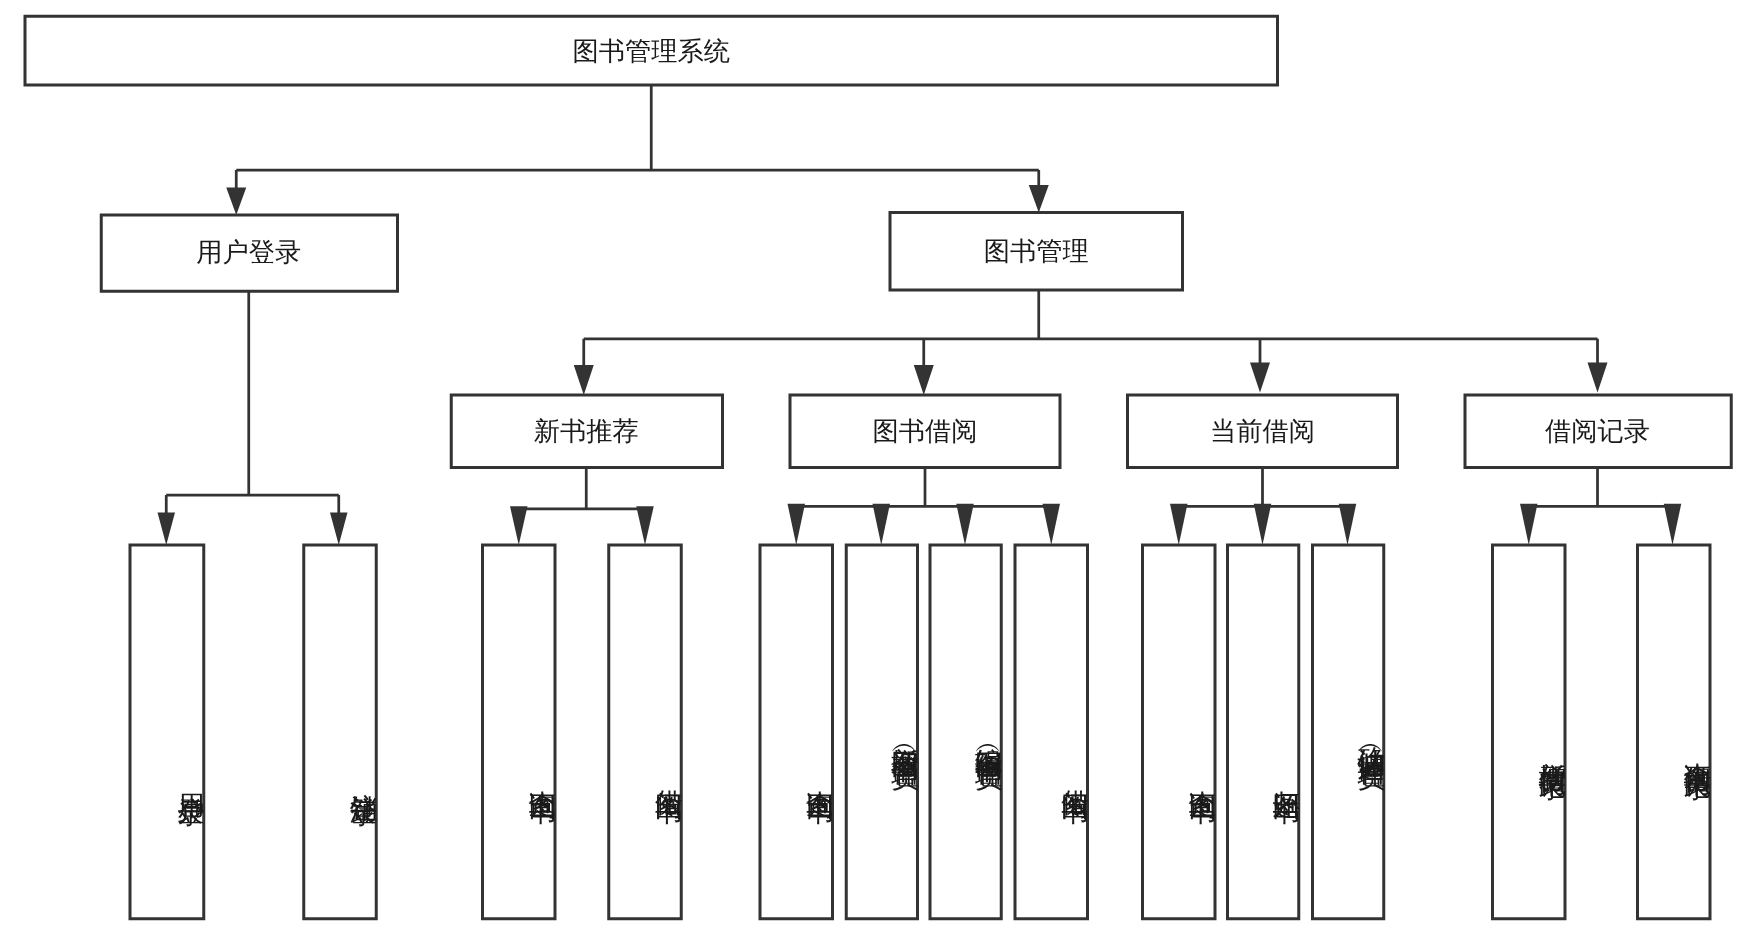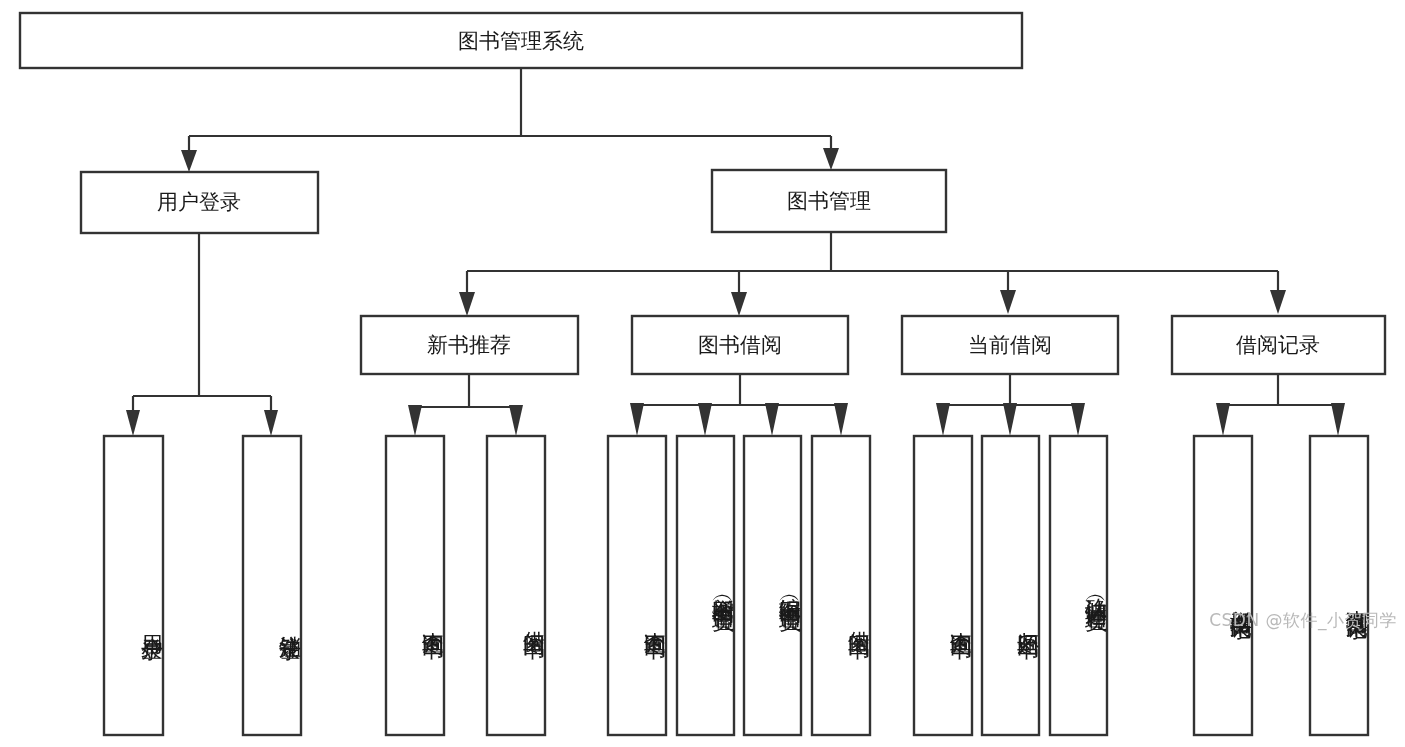--- a/index.html
+++ b/index.html
@@ -196,15 +196,14 @@
   <div class="vlabel" style="left:744px; top:442px; width:57px; height:293px;">编辑图书（管理员）</div>
   <div class="vlabel" style="left:812px; top:500px; width:58px; height:235px;">借阅图书</div>
 
   <div class="vlabel" style="left:914px; top:500px; width:58px; height:235px;">查询图书</div>
   <div class="vlabel" style="left:982px; top:500px; width:57px; height:235px;">归还图书</div>
   <div class="vlabel" style="left:1050px; top:442px; width:57px; height:293px;">确认归还（管理员）</div>
 
   <div class="vlabel" style="left:1194px; top:460px; width:58px; height:275px;">新增借阅记录</div>
   <div class="vlabel" style="left:1310px; top:460px; width:58px; height:275px;">查询借阅记录</div>
 
-  <div class="watermark">CSDN @软件_小贺同学</div>
 
 </div>
 
 </body></html>

